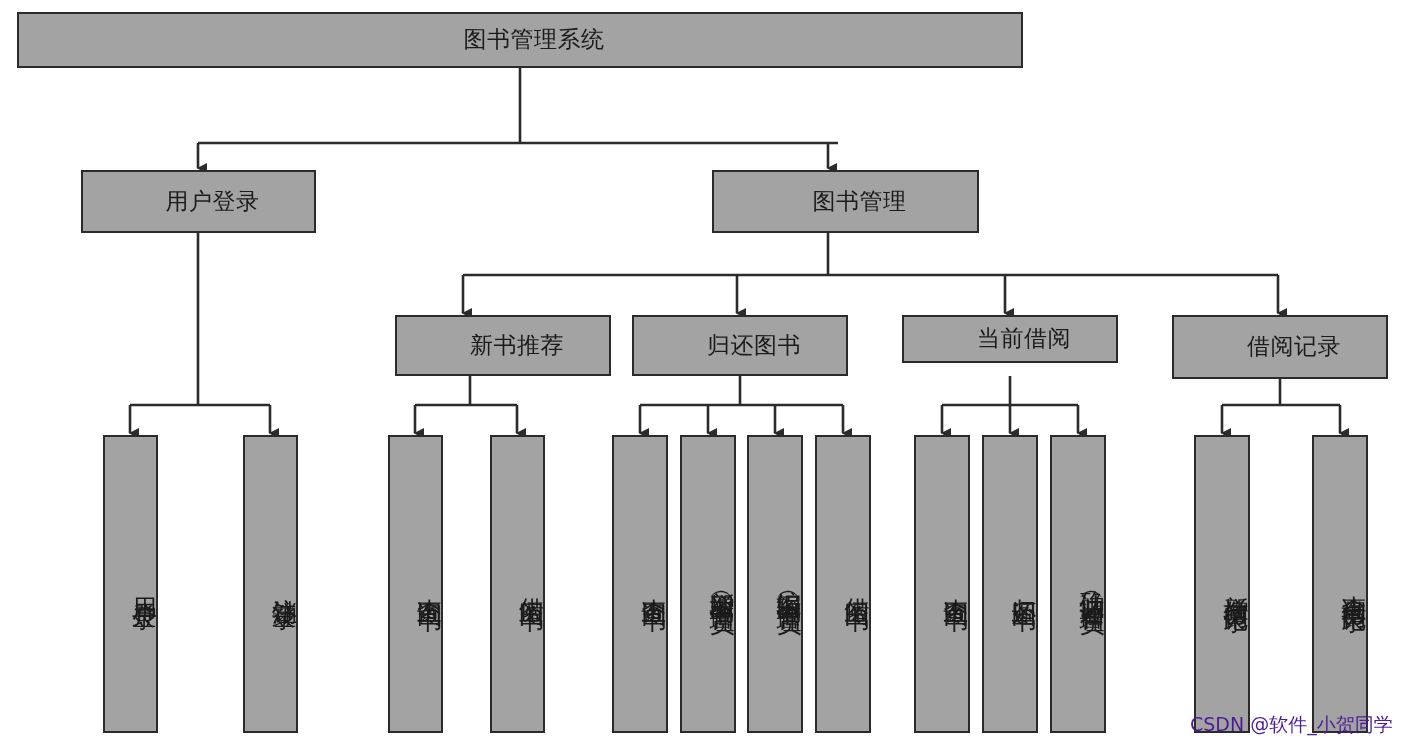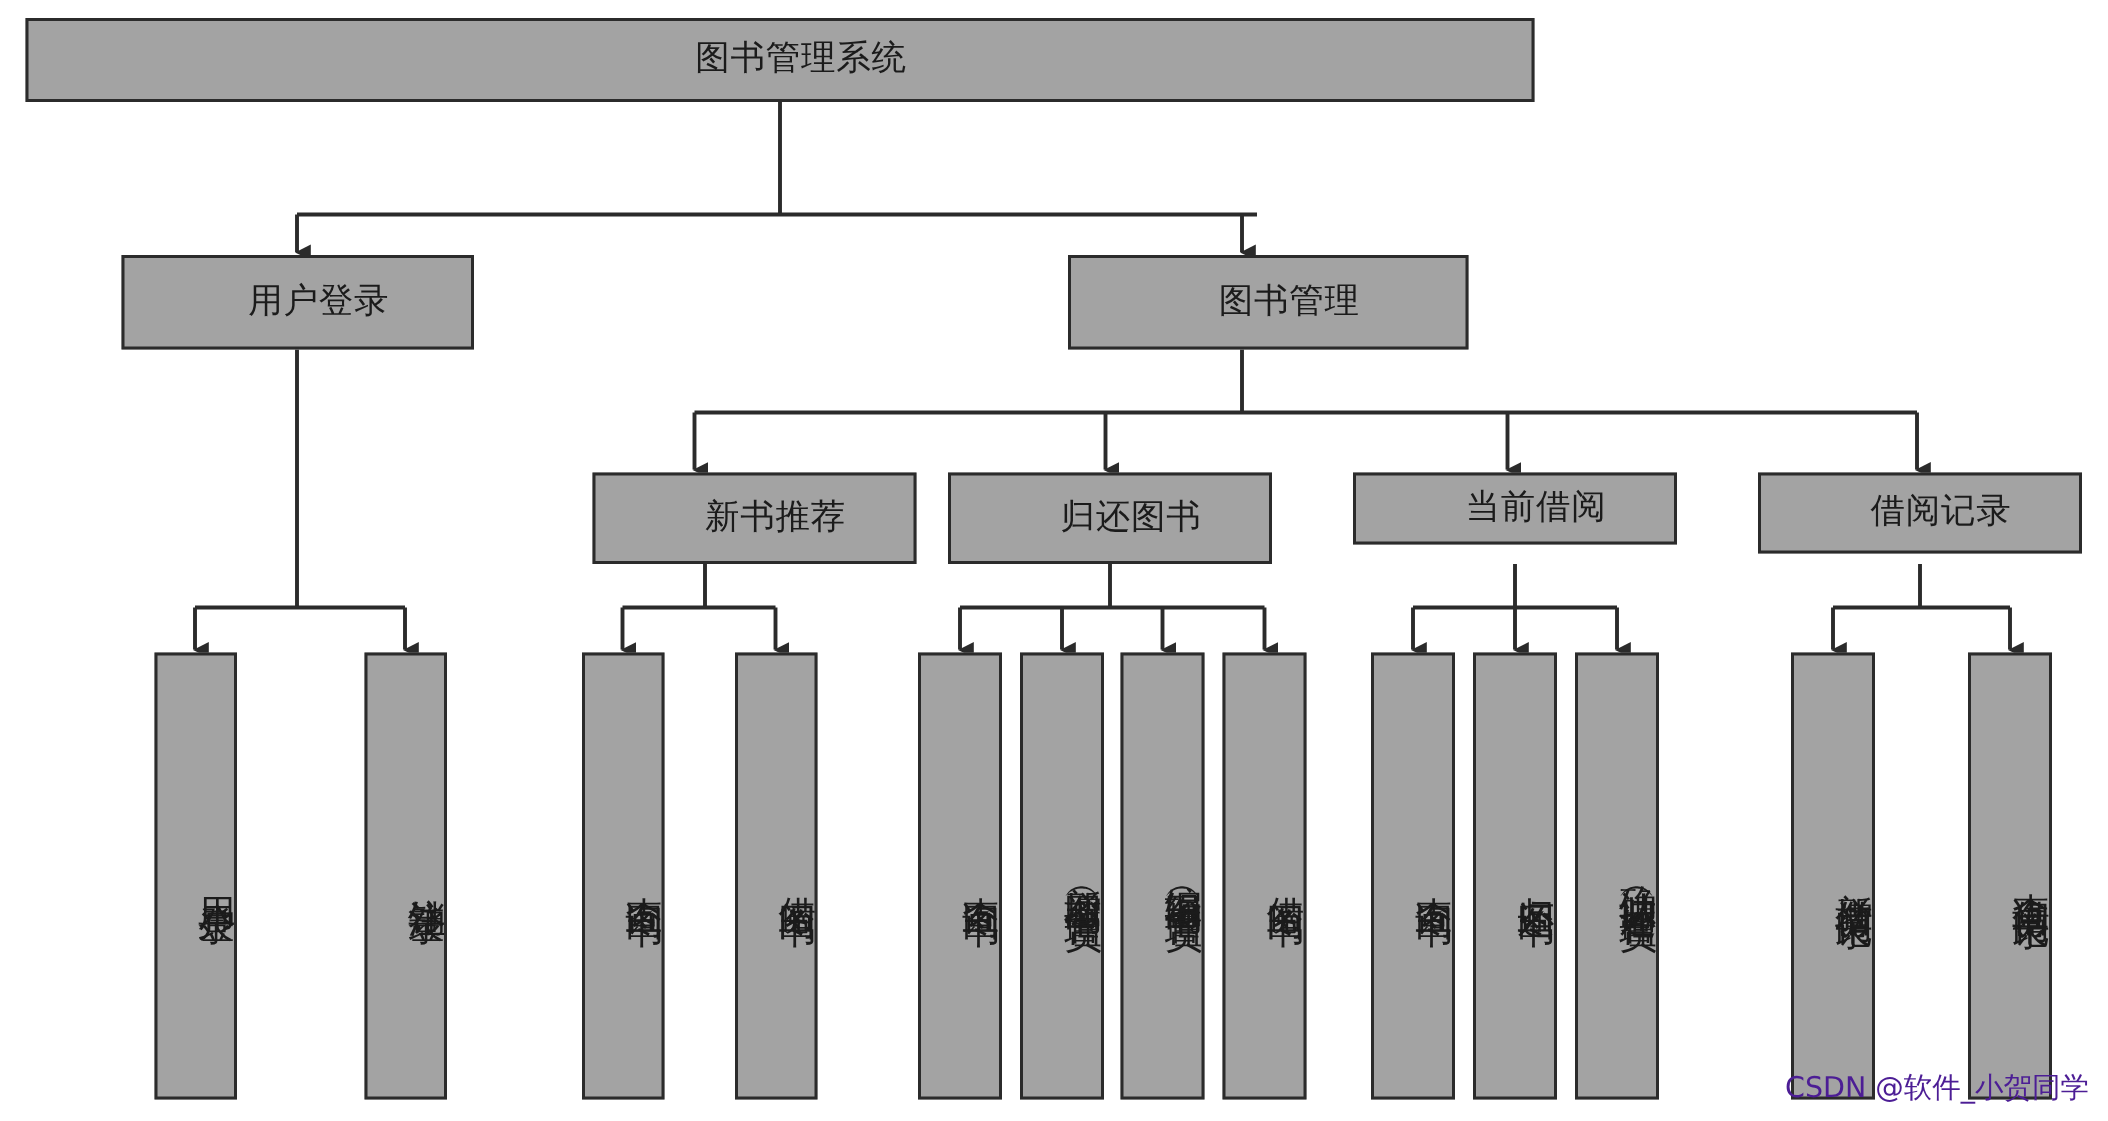--- a/index.html
+++ b/index.html
@@ -143,21 +143,21 @@
 
   <div class="node h" style="left:362px; top:315px; width:216px; height:61px;margin-left:33px;">
     <span class="label">新书推荐</span>
   </div>
   <div class="node h" style="left:632px; top:315px; width:216px; height:61px;">
     <span class="label">归还图书</span>
   </div>
   <div class="node h" style="left:902px; top:315px; width:216px; height:48px;">
     <span class="label">当前借阅</span>
   </div>
-  <div class="node h" style="left:1172px; top:315px; width:216px; height:54px;">
+  <div class="node h" style="left:1172px; top:315px; width:216px; height:64px;">
     <span class="label">借阅记录</span>
   </div>
 
   <div class="node v" style="left:103px; top:435px; width:55px; height:298px;">
     <span class="label">用户登录</span>
   </div>
   <div class="node v" style="left:243px; top:435px; width:55px; height:298px;">
     <span class="label">注销登录</span>
   </div>
 

